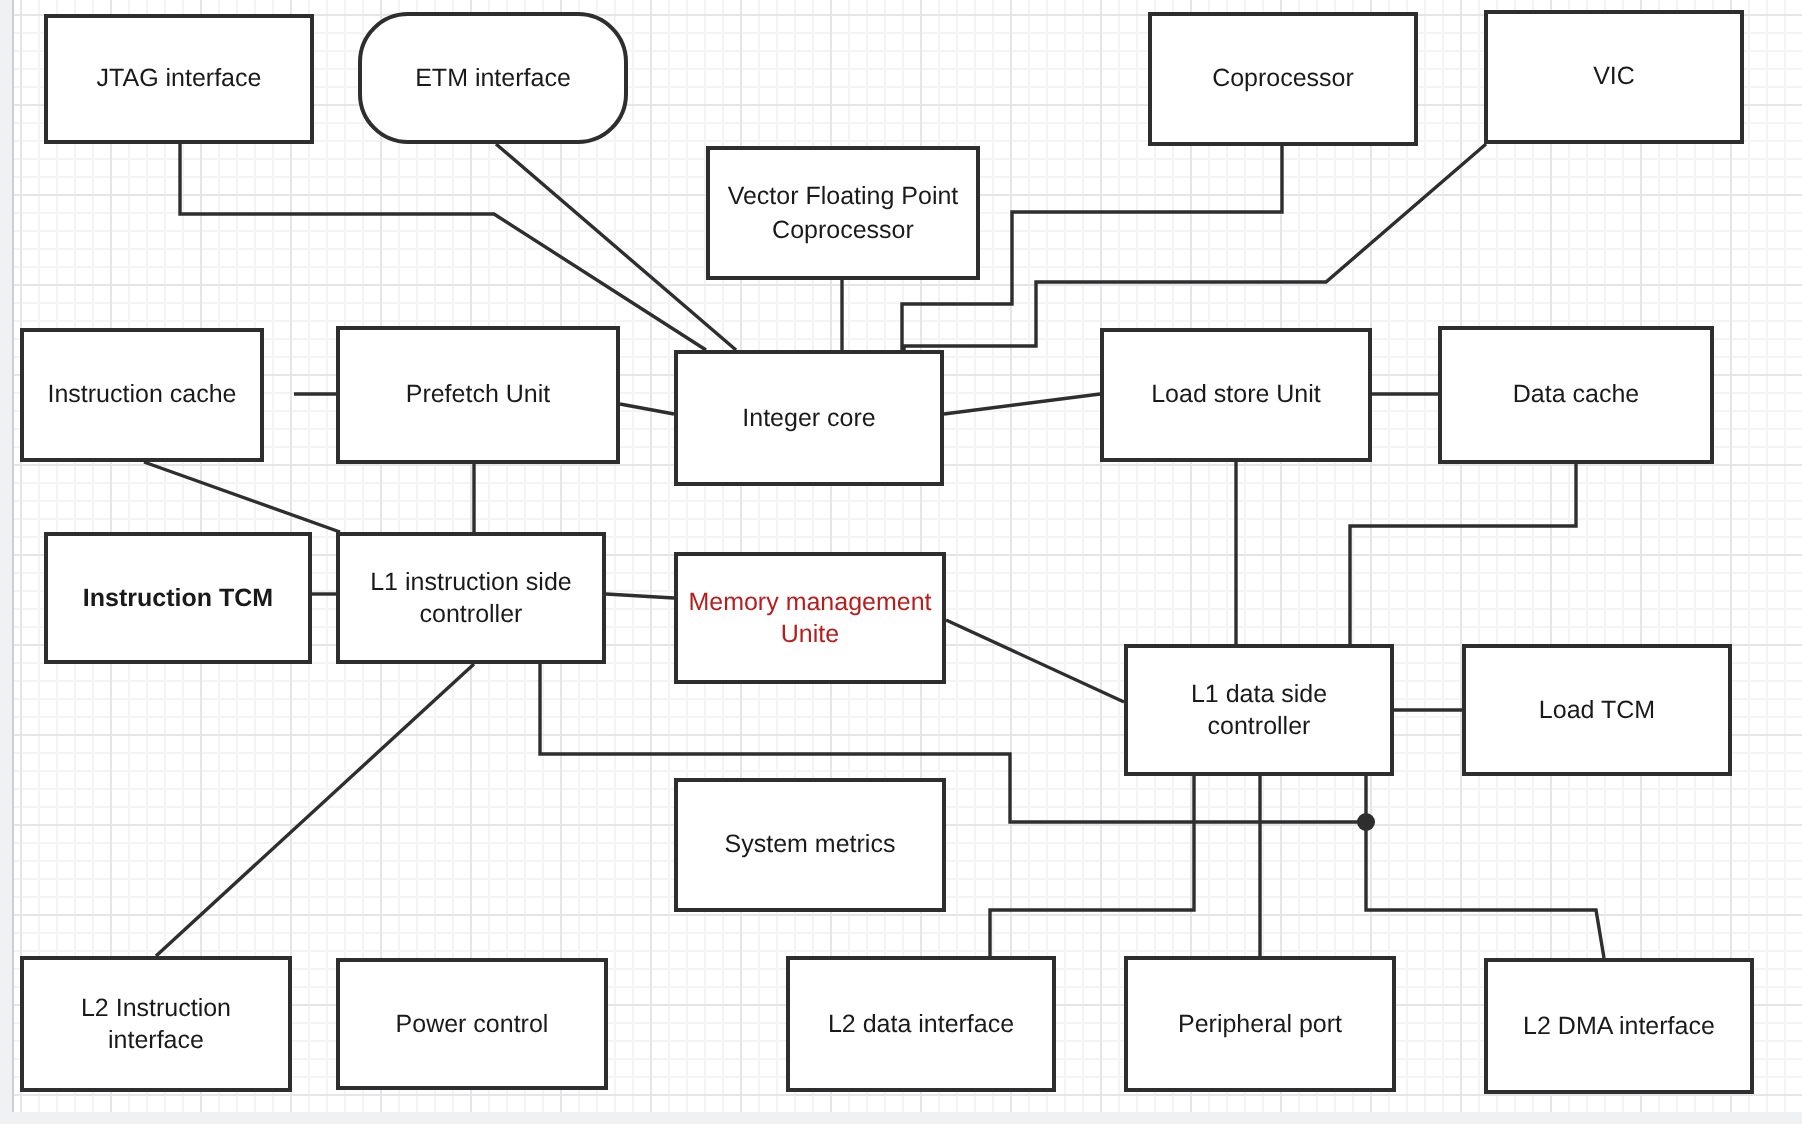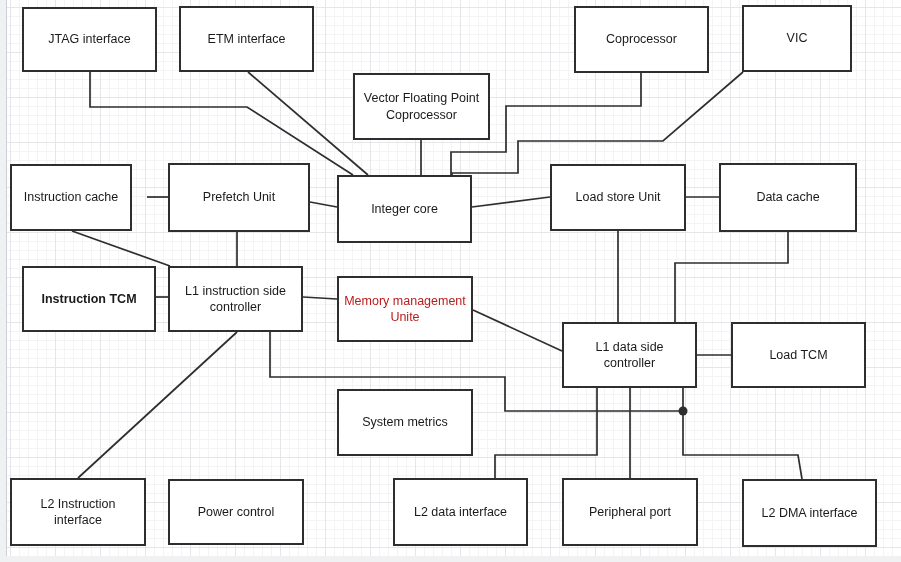--- a/index.html
+++ b/index.html
@@ -33,31 +33,31 @@
   #edges polyline{pointer-events:stroke;}
 </style>
 </head>
 <body>
 
 <div id="stage">
   <div id="canvas">
       <div class="node" style="left: 16px; top: 7px; width: 135px; height: 65px; background: rgb(255, 255, 255); border-color: rgb(46, 46, 46);">
         <span class="lbl" style="color: rgb(26, 26, 26);">JTAG interface</span>
       </div>
-      <div class="node" style="left: 173px; top: 6px; width: 135px; height: 66px; background: rgb(255, 255, 255); border-color: rgb(46, 46, 46);">
+      <div class="node" style="left: 173px; top: 6px; width: 135px; height: 66px; background: rgb(255, 255, 255); border-color: rgb(46, 46, 46); border-radius: 25px;">
         <span class="lbl" style="color: rgb(26, 26, 26);">ETM interface</span>
       </div>
       <div class="node" style="left: 347px; top: 73px; width: 137px; height: 67px; background: rgb(255, 255, 255); border-color: rgb(46, 46, 46);">
         <span class="lbl" style="color: rgb(26, 26, 26);">Vector Floating Point
 Coprocessor</span>
       </div>
       <div class="node" style="left: 568px; top: 6px; width: 135px; height: 67px; background: rgb(255, 255, 255); border-color: rgb(46, 46, 46);">
         <span class="lbl" style="color: rgb(26, 26, 26);">Coprocessor</span>
       </div>
-      <div class="node" style="left: 736px; top: 5px; width: 110px; height: 67px; background: rgb(255, 255, 255); border-color: rgb(46, 46, 46); align-items: center;">
+      <div class="node" style="left: 736px; top: 5px; width: 130px; height: 67px; background: rgb(255, 255, 255); border-color: rgb(46, 46, 46); align-items: center;">
         <span class="lbl" style="color: rgb(26, 26, 26);">VIC</span>
       </div>
       <div class="node" style="left: 4px; top: 164px; width: 122px; height: 67px; background: rgb(255, 255, 255); border-color: rgb(46, 46, 46);">
         <span class="lbl" style="color: rgb(26, 26, 26);">Instruction cache</span>
       </div>
       <div class="node" style="left: 162px; top: 163px; width: 142px; height: 69px; background: rgb(255, 255, 255); border-color: rgb(46, 46, 46);">
         <span class="lbl" style="color: rgb(26, 26, 26);">Prefetch Unit</span>
       </div>
       <div class="node" style="left: 544px; top: 164px; width: 136px; height: 67px; background: rgb(255, 255, 255); border-color: rgb(46, 46, 46);">
         <span class="lbl" style="color: rgb(26, 26, 26);">Load store Unit</span>

